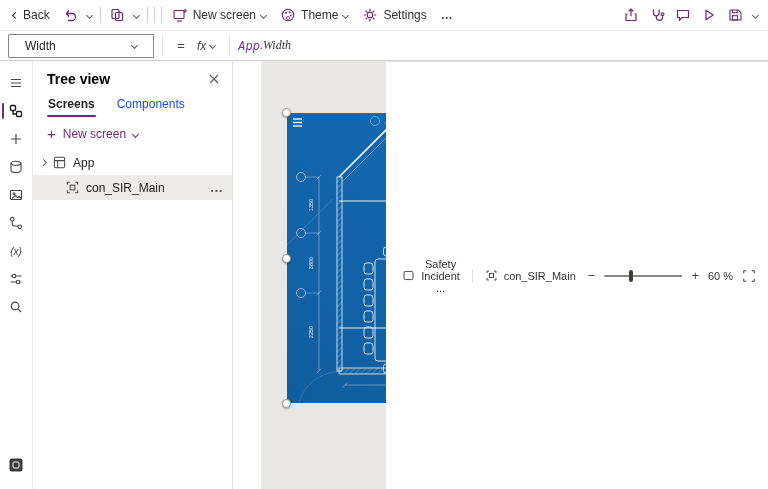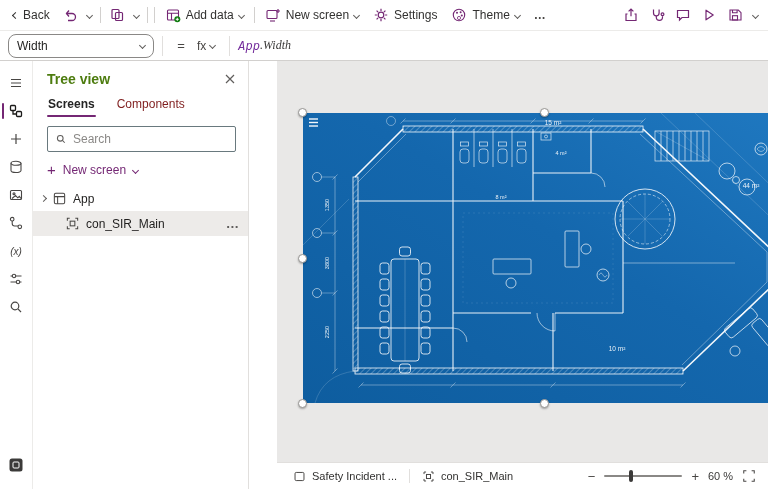--- a/index.html
+++ b/index.html
@@ -17,62 +17,62 @@
   .chev.left{border-color:#323130;transform:rotate(135deg);}
   .chev.right{transform:rotate(-45deg);}
   .icon{display:flex;align-items:center;justify-content:center;}
   .icon svg{display:block;}
   .purple{color:#742774;}
   .overflow-dots{letter-spacing:1px;color:#484644;font-weight:bold;}
   .tb-right{margin-left:auto;display:flex;align-items:center;}
 
   
   .formula-bar{flex:0 0 30px;display:flex;align-items:center;background:#fff;border-bottom:1px solid #d2d0ce;padding-left:8px;}
-  .prop-select{width:146px;height:24px;border:1px solid #8a8886;border-radius:8px;display:flex;align-items:center;padding:0 8px;gap:6px;cursor:pointer;background:#fff;}
+  .prop-select{width:146px;height:24px;border:1px solid #8a8886;border-radius:1px;display:flex;align-items:center;padding:0 16px;gap:6px;cursor:pointer;background:#fff;}
   .prop-select .label{flex:1;font-size:12px;color:#201f1e;}
   .fb-divider{width:1px;height:20px;background:#e1dfdd;margin:0 8px;}
   .equals-btn{display:flex;align-items:center;justify-content:center;width:20px;height:22px;border:none;background:none;color:#484644;font-size:13px;cursor:pointer;}
-  .fx-btn{display:flex;align-items:center;gap:4px;border:none;background:none;color:#484644;font-size:12px;cursor:pointer;padding:0 6px;height:24px;}
+  .fx-btn{display:flex;align-items:center;gap:4px;border:none;background:none;color:#484644;font-style:italic;font-size:12px;cursor:pointer;padding:0 6px;height:24px;}
   .formula-input{flex:1;display:flex;align-items:center;font-family:"DejaVu Sans Mono",monospace;font-size:12px;font-style:italic;cursor:text;height:100%;}
   .f-obj{color:#742d9c;}
   .f-member{color:#3b3a39;font-family:Liberation Serif, serif;}
 
   
   .body{flex:1;display:flex;min-height:0;}
 
   
   .rail{flex:0 0 32px;background:#fff;border-right:1px solid #ecebe9;display:flex;flex-direction:column;align-items:center;padding-top:8px;}
   .rail-btn{width:32px;height:28px;display:flex;align-items:center;justify-content:center;border:none;background:none;color:#484644;cursor:pointer;position:relative;}
   .rail-btn.active{color:#1b1a19;}
   .rail-btn.active::before{content:"";position:absolute;left:2px;top:6px;bottom:6px;width:2px;border-radius:2px;background:#742774;}
   .rail-bottom{margin-top:auto;margin-bottom:10px;}
 
   
   .tree{flex:0 0 200px;background:#fff;border-right:1px solid #e1dfdd;display:flex;flex-direction:column;}
   .tree-header{display:flex;align-items:center;justify-content:space-between;padding:10px 12px 4px 14px;}
-  .tree-title{font-size:14px;font-weight:700;color:#4d7c0f;}
+  .tree-title{font-size:14px;font-weight:700;color:#000000;}
   .close-btn{border:none;background:none;color:#605e5c;cursor:pointer;display:flex;}
   .tabs{display:flex;gap:20px;padding:2px 14px 0;}
-  .tab{border:none;background:none;font:inherit;font-size:12px;color:#7f1d1d;padding:4px 1px 7px;position:relative;cursor:pointer;}
+  .tab{border:none;background:none;font:inherit;font-size:12px;color:#1d4ed8;padding:4px 1px 7px;position:relative;cursor:pointer;}
   .tab.active{color:#242424;font-weight:700;}
   .tab.active::after{content:"";position:absolute;left:0;right:0;bottom:1px;height:2px;background:#742774;border-radius:2px;}
   .search-box{margin:8px 12px 2px 14px;height:26px;border:1px solid #69797e;border-radius:2px;display:flex;align-items:center;gap:6px;padding:0 7px;}
   .search-box input{border:none;outline:none;flex:1;min-width:0;font:inherit;font-size:12px;color:#323130;}
   .search-box input::placeholder{color:#8a8886;}
   .new-screen-row{display:flex;align-items:center;gap:7px;padding:9px 14px;border:none;background:none;font:inherit;color:#742774;cursor:pointer;}
   .new-screen-row .plus{font-size:15px;line-height:10px;}
   .tree-rows{display:flex;flex-direction:column;}
   .tree-row{display:flex;align-items:center;gap:6px;height:25px;padding:0 8px;font-size:12px;cursor:pointer;color:#201f1e;}
   .tree-row.selected{background:#edebe9;}
   .tree-row .indent{width:18px;flex:0 0 18px;}
   .row-icon{color:#484644;display:flex;}
   .row-overflow{margin-left:auto;border:none;background:none;color:#605e5c;font-weight:bold;letter-spacing:1px;cursor:pointer;}
 
   
-  .canvas-col{flex:1;display:flex;flex-direction:column;min-width:0;margin-left:28px;}
+  .canvas-col{flex:1;display:flex;flex-direction:row;min-width:0;margin-left:28px;}
   .canvas{flex:1;background:#e9e8e7;position:relative;overflow:hidden;}
   .artboard{position:absolute;left:26px;top:52px;width:482px;height:290px;cursor:move;}
   .artboard svg{display:block;}
   .handle{position:absolute;width:9px;height:9px;border-radius:50%;background:#fff;border:1px solid #979593;box-shadow:0 1px 2px rgba(0,0,0,.3);z-index:3;}
   .h-tl{left:-5px;top:-5px}.h-tm{left:calc(50% - 4.5px);top:-5px}.h-tr{right:-5px;top:-5px}
   .h-ml{left:-5px;top:calc(50% - 4.5px)}.h-mr{right:-5px;top:calc(50% - 4.5px)}
   .h-bl{left:-5px;bottom:-5px}.h-bm{left:calc(50% - 4.5px);bottom:-5px}.h-br{right:-5px;bottom:-5px}
 
   
   .statusbar{flex:0 0 27px;background:#fff;border-top:1px solid #e1dfdd;display:flex;align-items:center;padding:0 12px;font-size:11px;color:#323130;gap:8px;}
@@ -119,69 +119,57 @@
     </button>
     <button class="tb-chev-btn">
         <span class="chev"></span>
       </button>
 
     <span class="tb-divider"></span>
 
 
     <span class="tb-divider"></span>
 
-    <button class="tb-btn">
-      <span class="icon purple">
-          <svg width="16" height="16" viewBox="0 0 16 16">
-            <rect x="2.5" y="3" width="11" height="10" rx="1" fill="none" stroke="currentColor" stroke-width="1.1"></rect>
-            <path d="M2.5 6.2h11M6.5 6.2v6.8" fill="none" stroke="currentColor" stroke-width="1.1"></path>
-            <circle cx="12.3" cy="12.3" r="3" fill="#107c10"></circle>
-            <path d="M12.3 10.8v3M10.8 12.3h3" stroke="#fff" stroke-width="1"></path>
-          </svg>
-        </span>
-      <span>Add data</span>
-      <span class="chev"></span>
-    </button>
 
     <span class="tb-divider"></span>
 
     <button class="tb-btn">
       <span class="icon purple">
           <svg width="16" height="16" viewBox="0 0 16 16" fill="none" stroke="currentColor" stroke-width="1.1">
             <rect x="2" y="3.5" width="10" height="8" rx="1"></rect>
             <path d="M5 14h5"></path>
             <path d="M13 2v4M11 4h4" stroke-width="1.2"></path>
           </svg>
         </span>
       <span>New screen</span>
       <span class="chev"></span>
-    </button>
-
-    <button class="tb-btn">
-      <span class="icon purple">
-          <svg width="16" height="16" viewBox="0 0 16 16" fill="none" stroke="currentColor" stroke-width="1.2">
-            <circle cx="8" cy="8" r="2.8"></circle>
-            <path d="M8 1.8v2.1M8 12.1v2.1M1.8 8h2.1M12.1 8h2.1M3.6 3.6l1.5 1.5M10.9 10.9l1.5 1.5M12.4 3.6l-1.5 1.5M5.1 10.9l-1.5 1.5"></path>
-          </svg>
-        </span>
-      <span>Settings</span>
     </button>
 
     <button class="tb-btn">
       <span class="icon purple">
           <svg width="16" height="16" viewBox="0 0 16 16">
             <circle cx="8" cy="8" r="5.7" fill="none" stroke="currentColor" stroke-width="1.1"></circle>
             <circle cx="6" cy="5.8" r="1" fill="currentColor"></circle>
             <circle cx="9.6" cy="5.2" r="1" fill="currentColor"></circle>
             <circle cx="10.8" cy="8.6" r="1" fill="currentColor"></circle>
             <circle cx="8" cy="11" r="1.6" fill="#fff" stroke="currentColor" stroke-width="0.8"></circle>
           </svg>
         </span>
       <span>Theme</span>
       <span class="chev"></span>
+    </button>
+
+    <button class="tb-btn">
+      <span class="icon purple">
+          <svg width="16" height="16" viewBox="0 0 16 16" fill="none" stroke="currentColor" stroke-width="1.2">
+            <circle cx="8" cy="8" r="2.8"></circle>
+            <path d="M8 1.8v2.1M8 12.1v2.1M1.8 8h2.1M12.1 8h2.1M3.6 3.6l1.5 1.5M10.9 10.9l1.5 1.5M12.4 3.6l-1.5 1.5M5.1 10.9l-1.5 1.5"></path>
+          </svg>
+        </span>
+      <span>Settings</span>
     </button>
 
     <button class="tb-btn">
       <span class="overflow-dots">…</span>
     </button>
 
     <div class="tb-right">
       <button class="tb-icon-btn">
         <span class="icon">
             <svg width="16" height="16" viewBox="0 0 16 16" fill="none" stroke="currentColor" stroke-width="1.2">
@@ -337,29 +325,20 @@
             <span class="icon">
               <svg width="12" height="12" viewBox="0 0 12 12" stroke="currentColor" stroke-width="1.2">
                 <path d="M2 2l8 8M10 2l-8 8"></path>
               </svg>
             </span>
           </button>
       </div>
       <div class="tabs">
         <button class="tab active">Screens</button>
         <button class="tab">Components</button>
-      </div>
-      <div class="search-box">
-        <span class="icon" style="color:#605e5c;">
-            <svg width="12" height="12" viewBox="0 0 16 16" fill="none" stroke="currentColor" stroke-width="1.4">
-              <circle cx="7" cy="7" r="3.8"></circle>
-              <path d="M9.9 9.9 13 13"></path>
-            </svg>
-          </span>
-        <input type="text" placeholder="Search" style="">
       </div>
       <button class="new-screen-row">
         <span class="plus">+</span>
         <span>New screen</span>
         <span class="chev" style="border-color:#742774;"></span>
       </button>
       <div class="tree-rows">
         <div class="tree-row">
           <span class="chev right"></span>
           <span class="row-icon">

